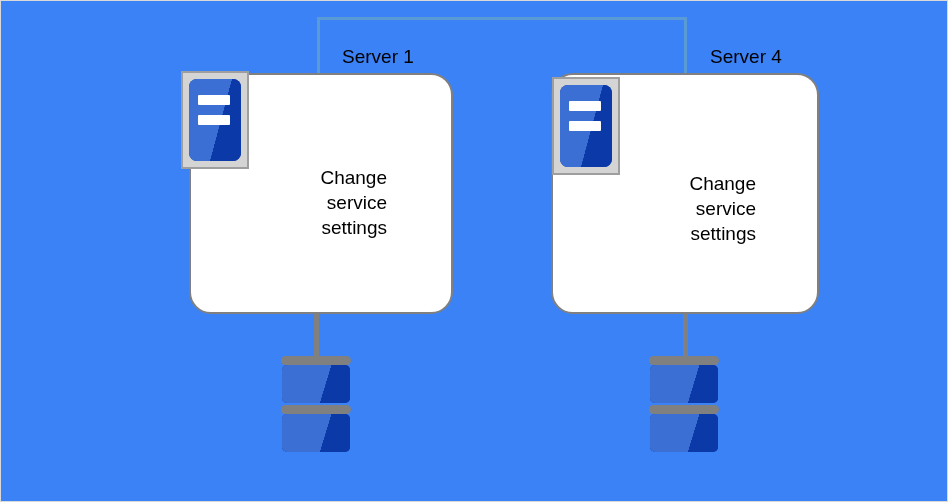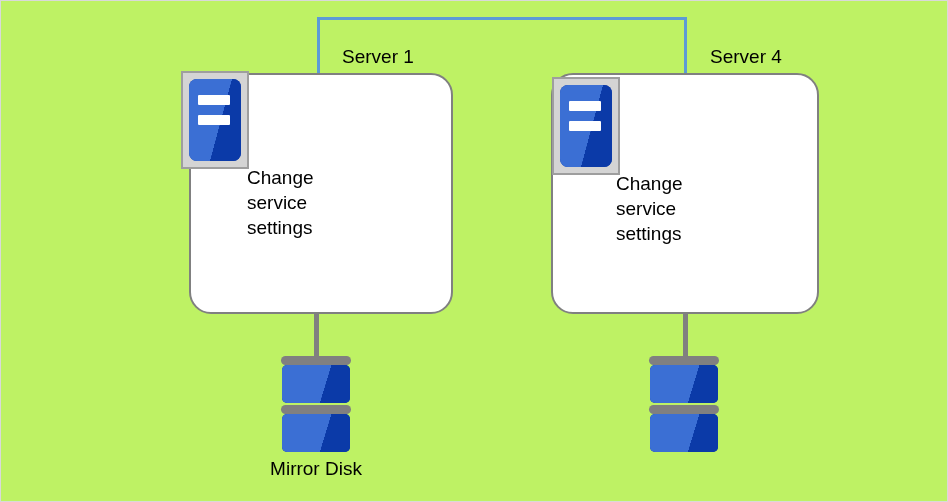--- a/index.html
+++ b/index.html
@@ -8,21 +8,21 @@
     padding: 0;
     background: #ffffff;
   }
   body {
     font-family: "Liberation Sans", sans-serif;
   }
   #canvas {
     position: relative;
     width: 948px;
     height: 502px;
-    background: #bef264;
+    background: #3b82f6;
     border: 1px solid #d9d9d9;
     box-sizing: border-box;
     overflow: hidden;
   }
 
   
   .link-h {
     position: absolute;
     background: #5b9bd5;
   }
@@ -43,21 +43,21 @@
     position: absolute;
     font-size: 19px;
     color: #000000;
     white-space: nowrap;
     line-height: 1;
   }
   .server-text {
     position: absolute;
     font-size: 19px;
     color: #000000;
-    text-align: left;
+    text-align: right;
     line-height: 25px;
     white-space: nowrap;
   }
 
   
   .srv-icon {
     position: absolute;
     width: 68px;
     height: 98px;
     background: #d4d4d4;
@@ -166,21 +166,20 @@
 
   <div class="disk-stem" style="left:313px; top:312px; height:48px;"></div>
 
   <div class="disk" style="left:280px; top:355px;">
     <div class="disk-plate" style="top:0px;"></div>
     <div class="disk-body" style="top:9px;"></div>
     <div class="disk-plate" style="top:49px;"></div>
     <div class="disk-body" style="top:58px;"></div>
   </div>
 
-  <div class="disk-caption" style="left:245px; top:458px; width:140px;">Mirror Disk</div>
 
   <div class="server-label" style="left:709px; top:46px;">Server 4</div>
 
   <div class="server-box" style="left:550px; top:72px; width:268px; height:241px;"></div>
 
   <div class="srv-icon" style="left:551px; top:76px;">
     <div class="srv-icon-inner">
       <div class="srv-bar b1"></div>
       <div class="srv-bar b2"></div>
     </div>

